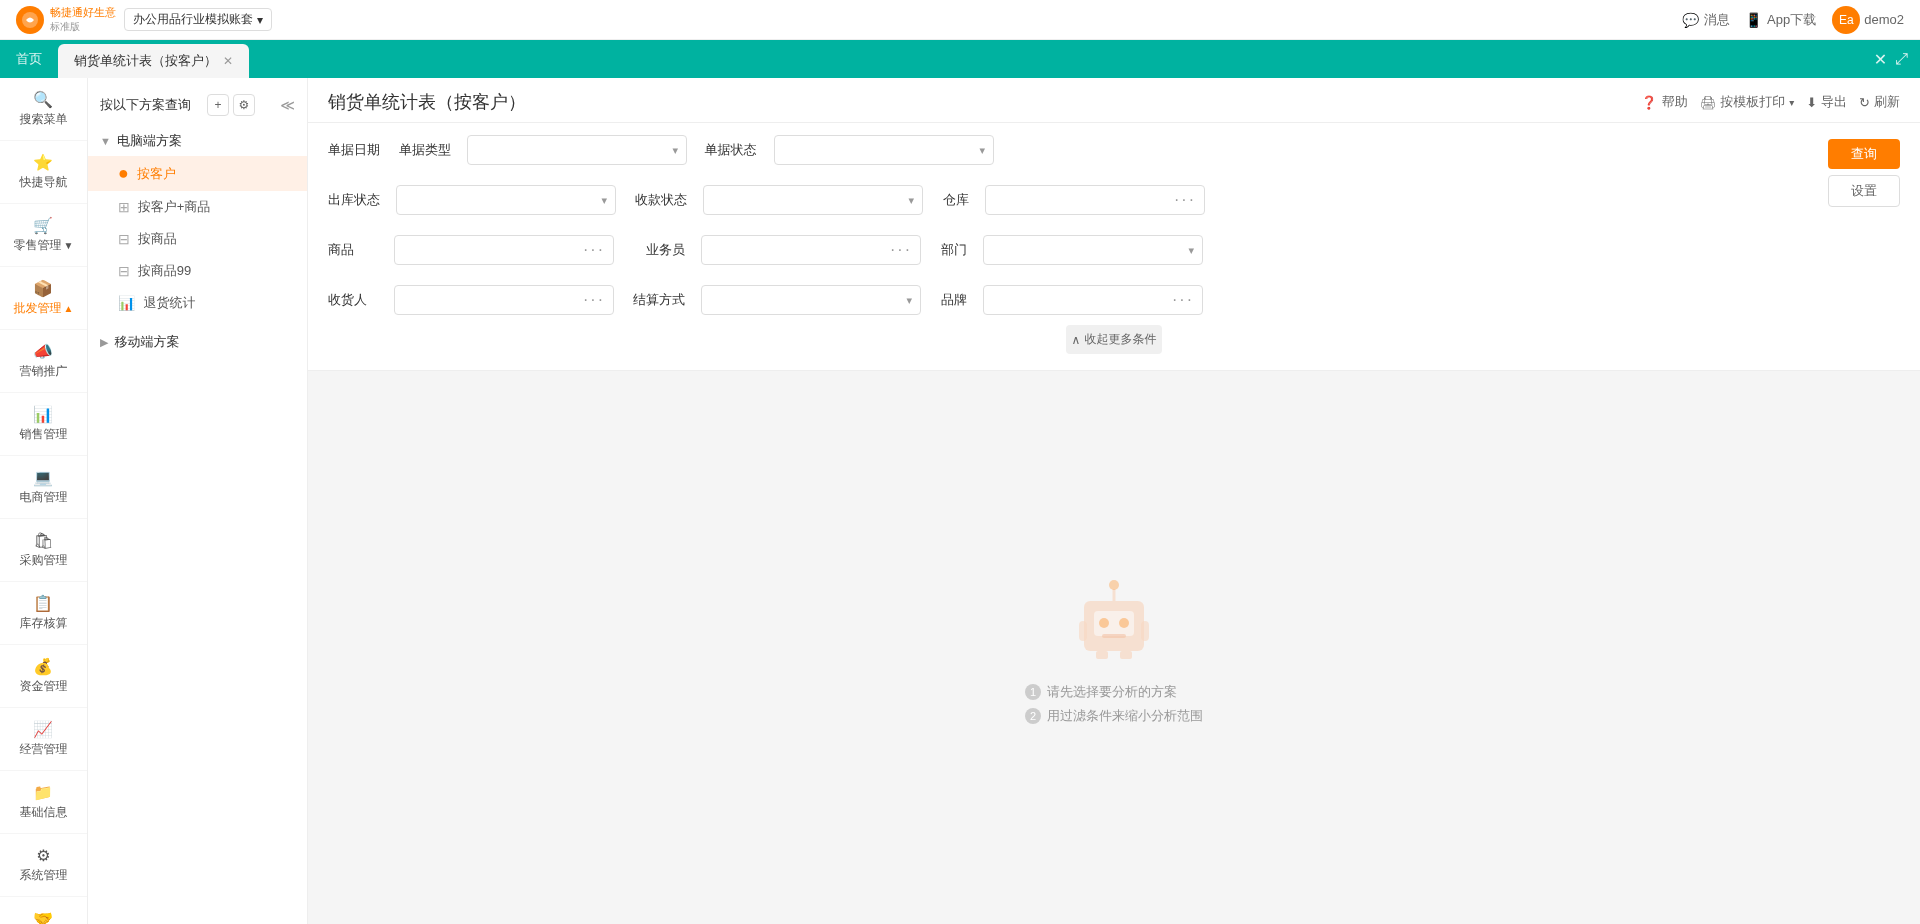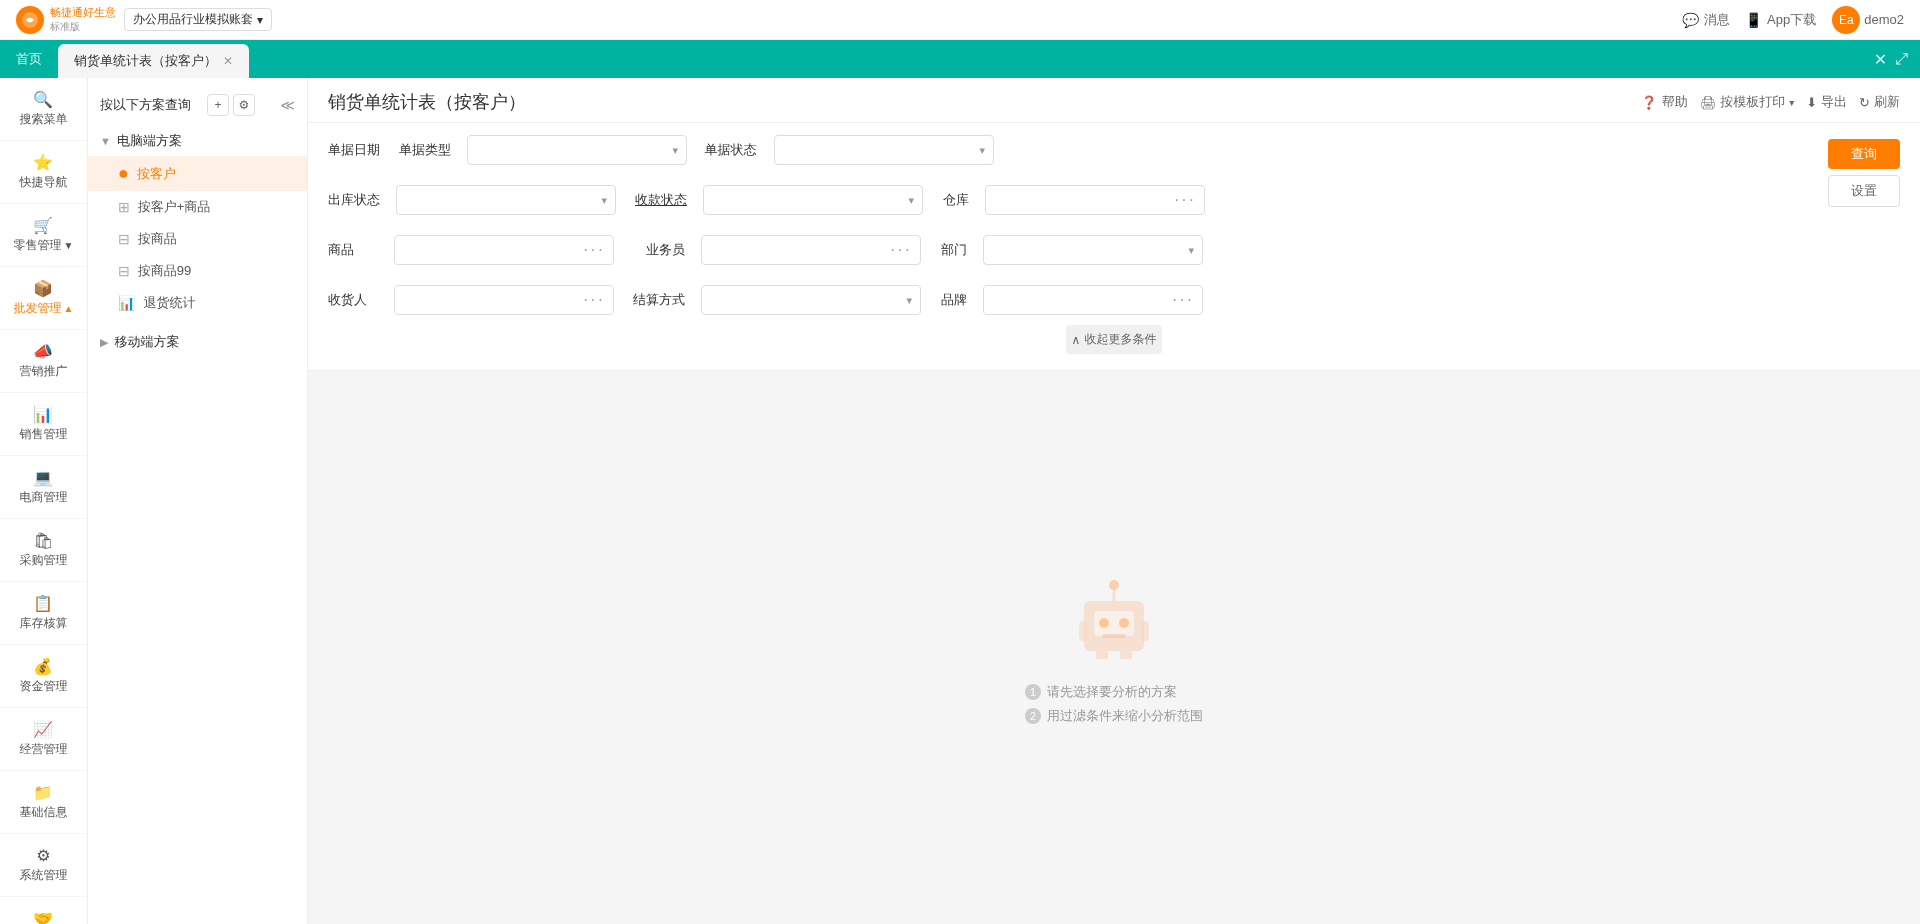--- a/index.html
+++ b/index.html
@@ -536,21 +536,21 @@
                   <span class="filter-select-arrow">▾</span>
                 </div>
               </div>
 
               <div class="filter-row">
                 <span class="filter-label">出库状态</span>
                 <div class="filter-select" style="min-width:180px;max-width:220px;">
                   <span></span>
                   <span class="filter-select-arrow">▾</span>
                 </div>
-                <span class="filter-label" style="min-width:55px;text-align:right;text-decoration:underline;">收款状态</span>
+                <span class="filter-label" style="min-width:55px;text-align:right;">收款状态</span>
                 <div class="filter-select" style="min-width:180px;max-width:220px;">
                   <span></span>
                   <span class="filter-select-arrow">▾</span>
                 </div>
                 <span class="filter-label" style="min-width:30px;text-align:right;">仓库</span>
                 <div class="filter-select" style="min-width:180px;max-width:220px;">
                   <span></span>
                   <span class="filter-select-dots">···</span>
                 </div>
               </div>

